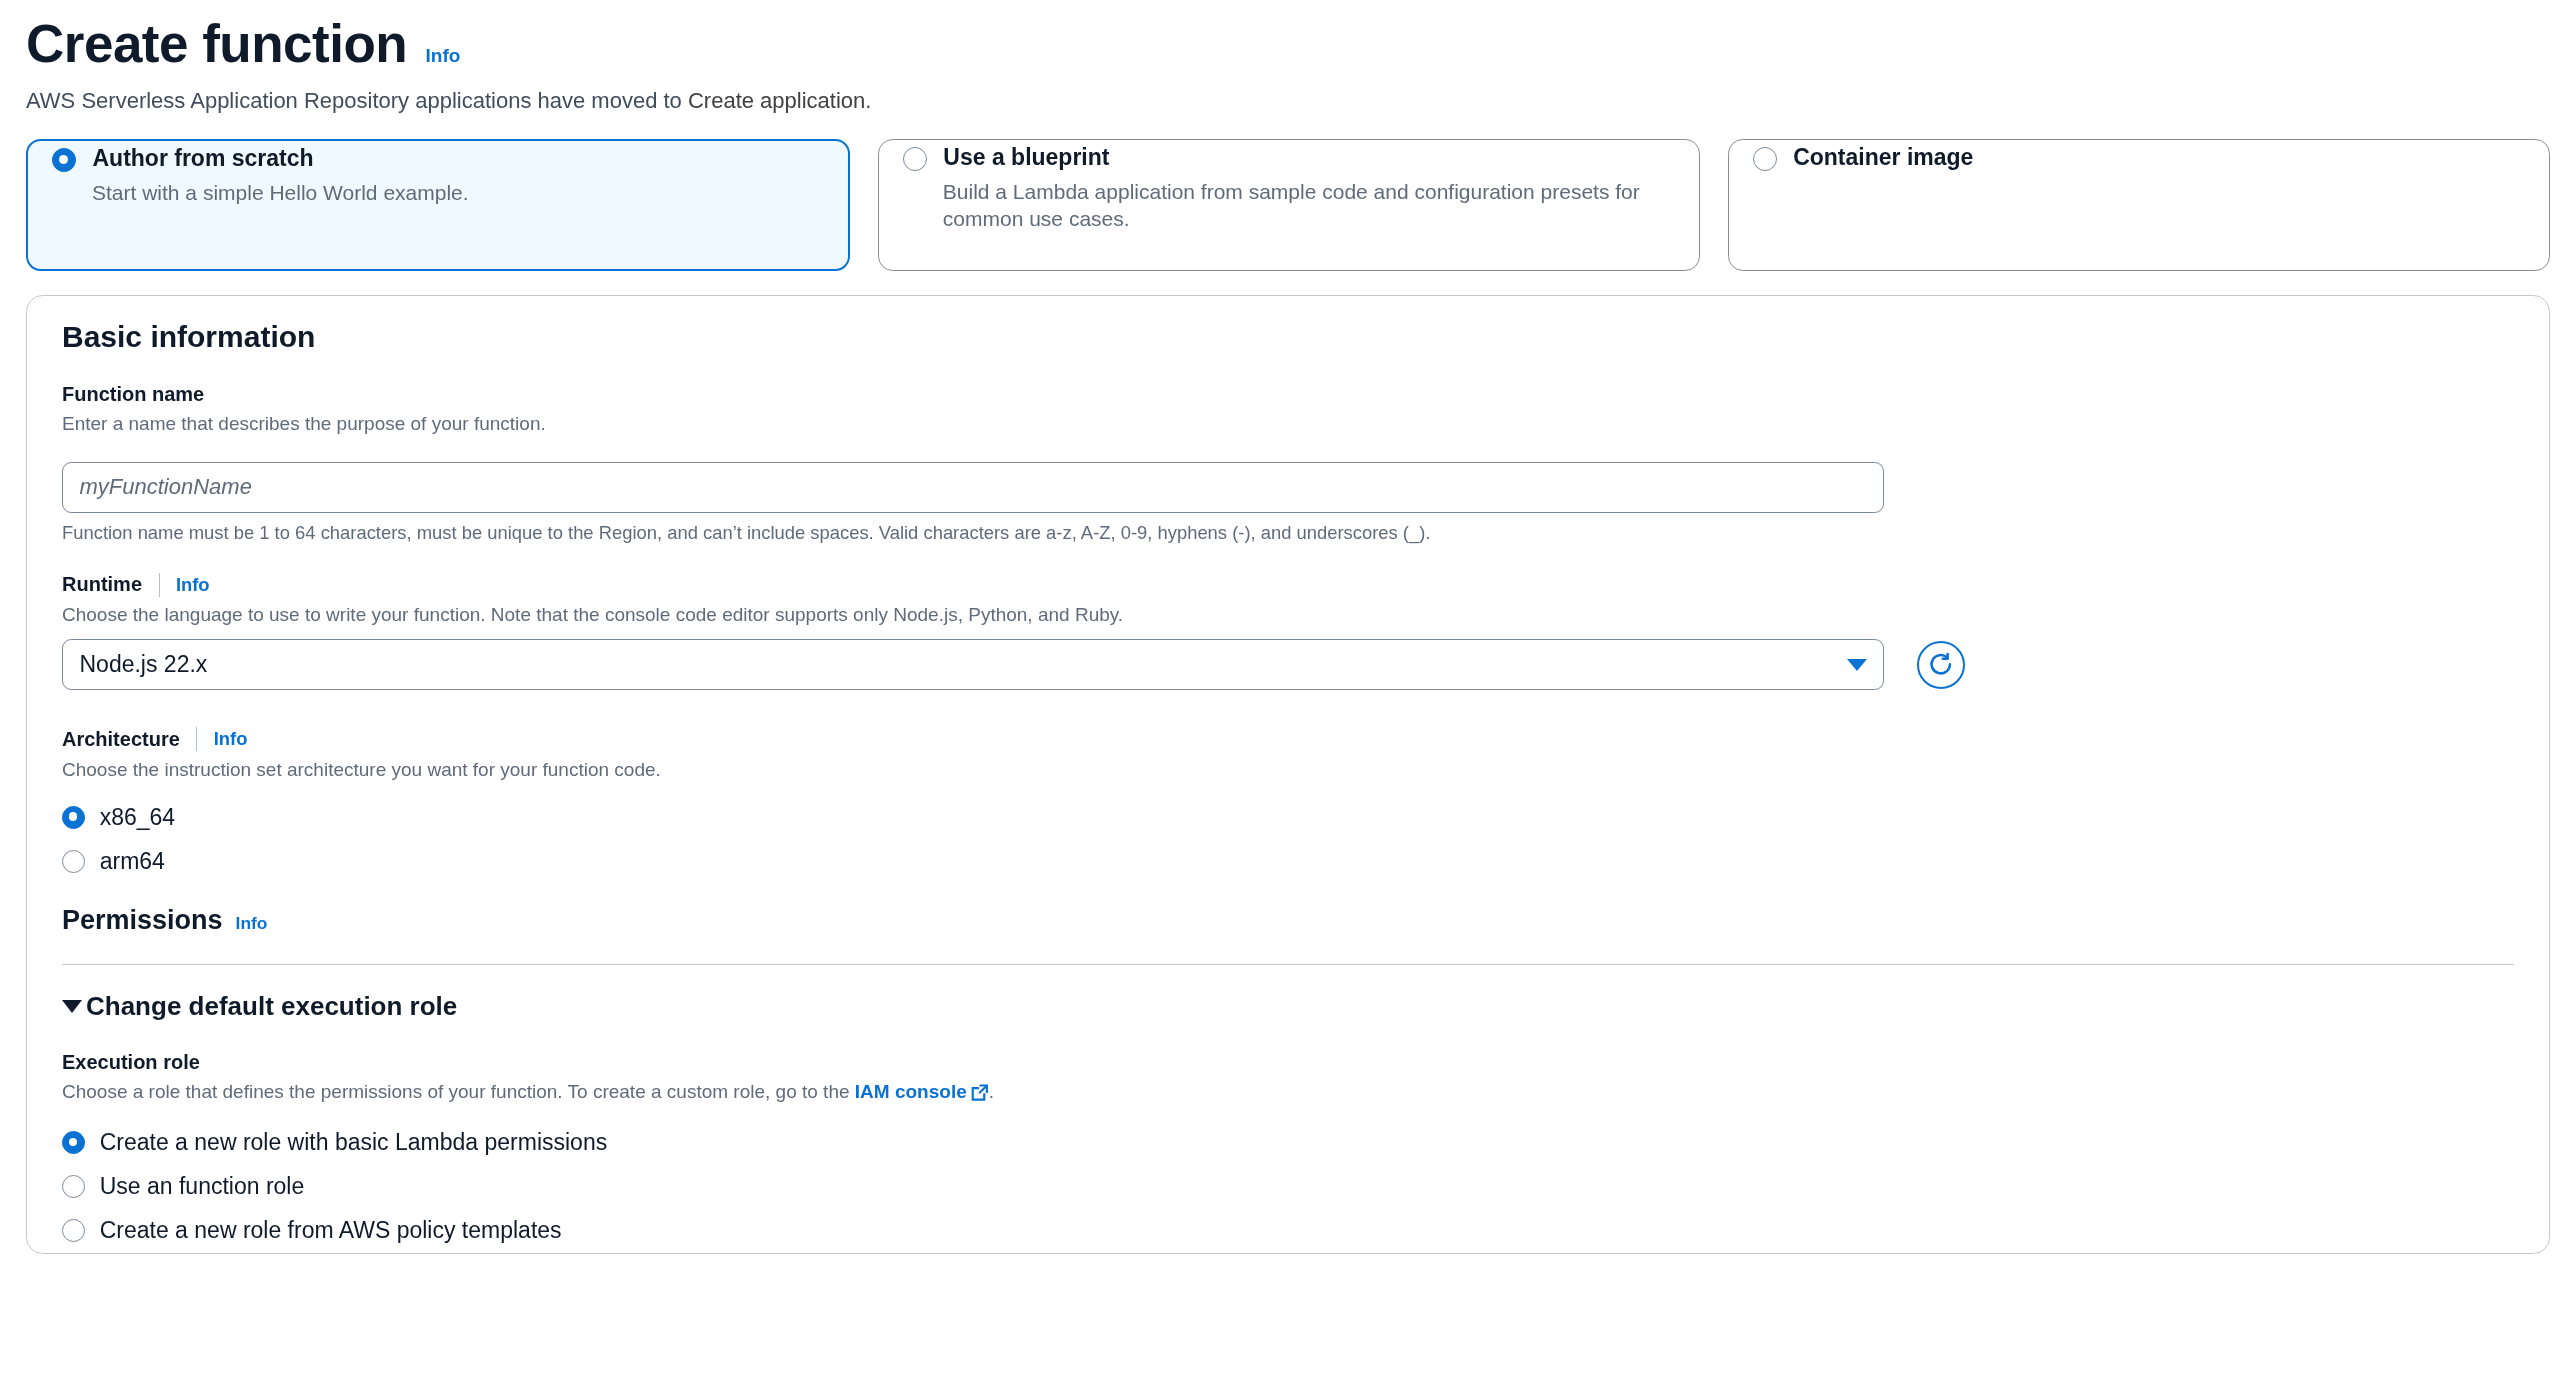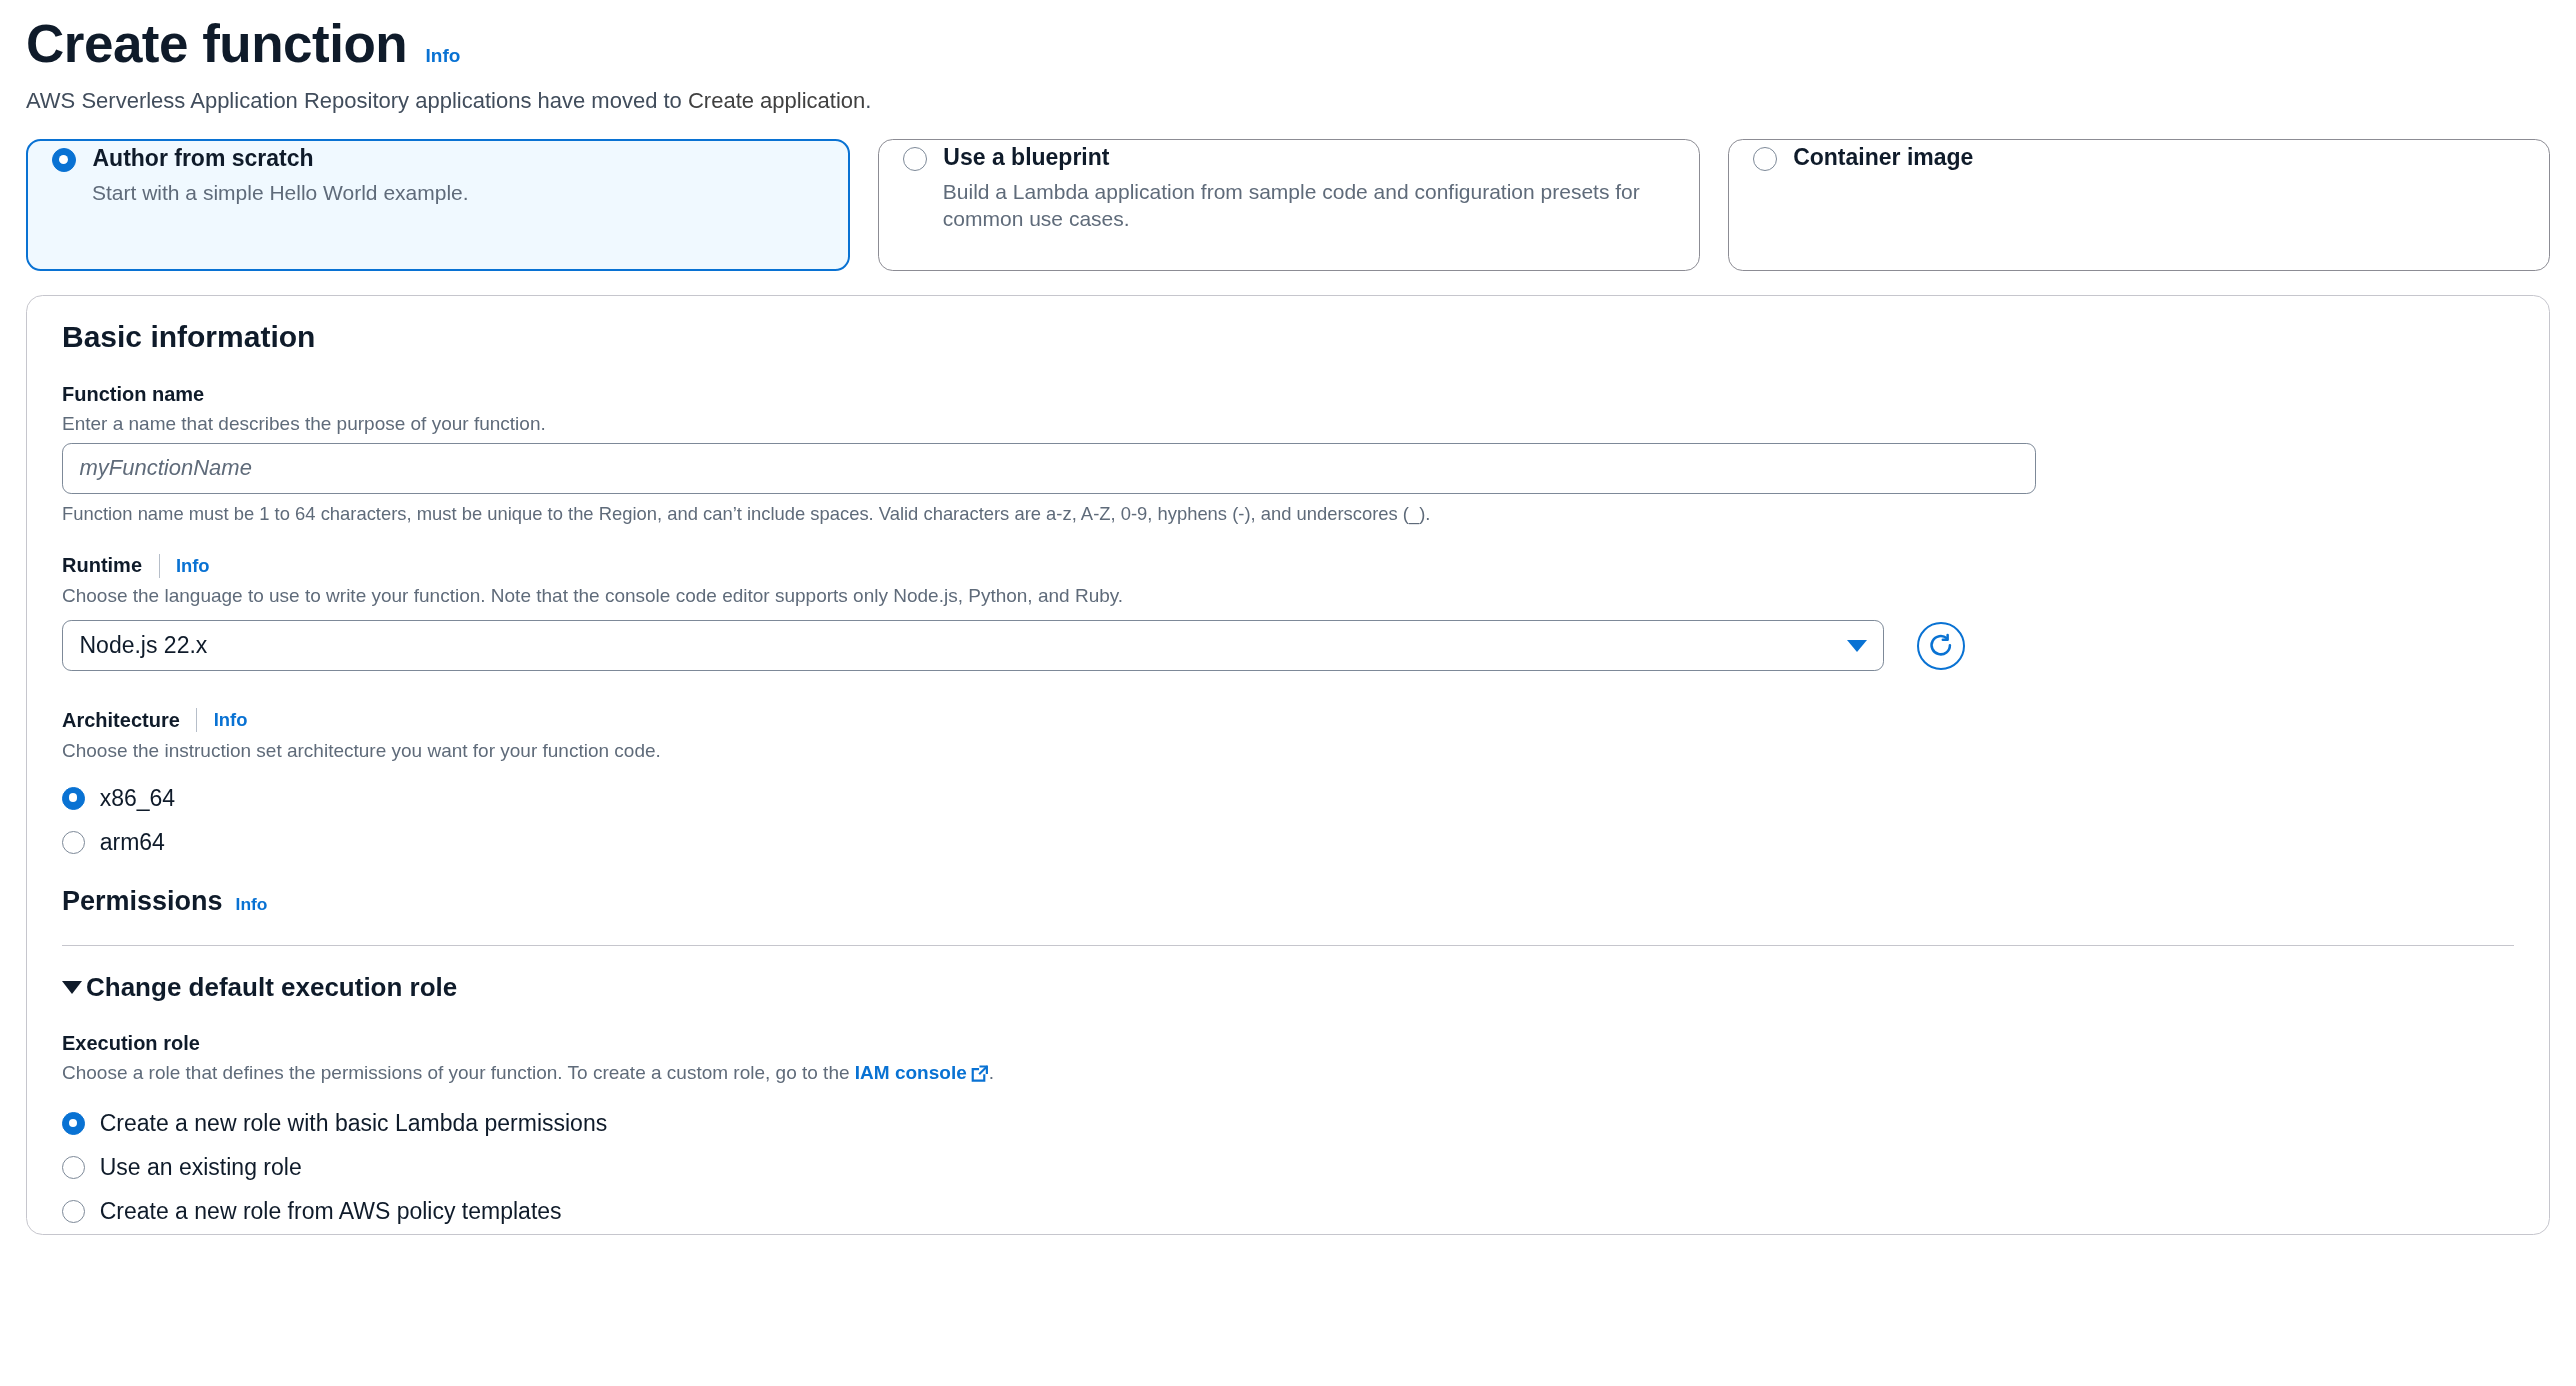--- a/index.html
+++ b/index.html
@@ -133,22 +133,22 @@
     cursor: pointer;
   }
   .field-desc {
     font-size: 19px;
     color: #5f6b7a;
     margin-top: 5.5px;
     line-height: 1.35;
   }
 
   .text-input {
-    margin-top: 6px;
-    width: 1974px;
+    margin-top: 25px;
+    width: 1822px;
     height: 51px;
     border: 1.8px solid #7d8998;
     border-radius: 9.2px;
     display: flex;
     align-items: center;
     padding: 0 16.5px;
     background: #ffffff;
     cursor: text;
   }
   .placeholder {
@@ -385,21 +385,21 @@
                 <path d="M12.2 9.6V14.4H1.6V3.8H6.4" stroke="#0972d3" stroke-width="2" stroke-linecap="square" fill="none"></path>
               </svg></span><span>.</span>
         </div>
         <div class="radio-list">
           <div class="radio-row">
             <span class="radio-sm checked"></span>
             <span class="radio-text">Create a new role with basic Lambda permissions</span>
           </div>
           <div class="radio-row">
             <span class="radio-sm"></span>
-            <span class="radio-text">Use an existing role</span>
+            <span class="radio-text">Use an function role</span>
           </div>
           <div class="radio-row">
             <span class="radio-sm"></span>
             <span class="radio-text">Create a new role from AWS policy templates</span>
           </div>
         </div>
       </div>
 
     </div>
   </div>

